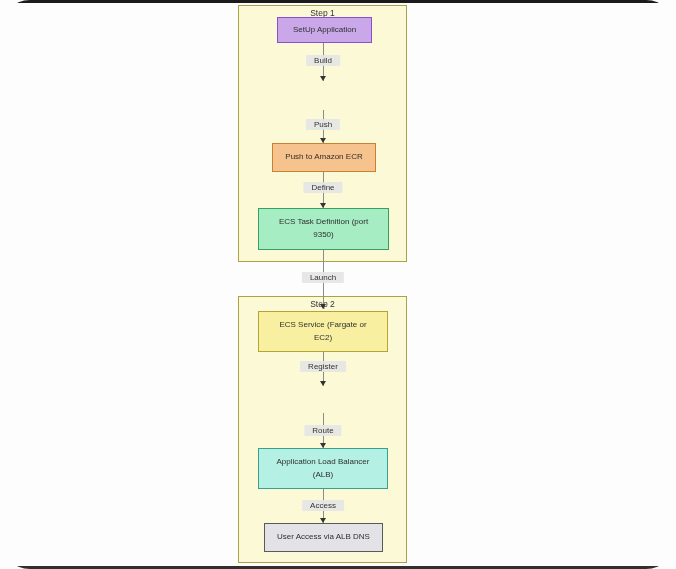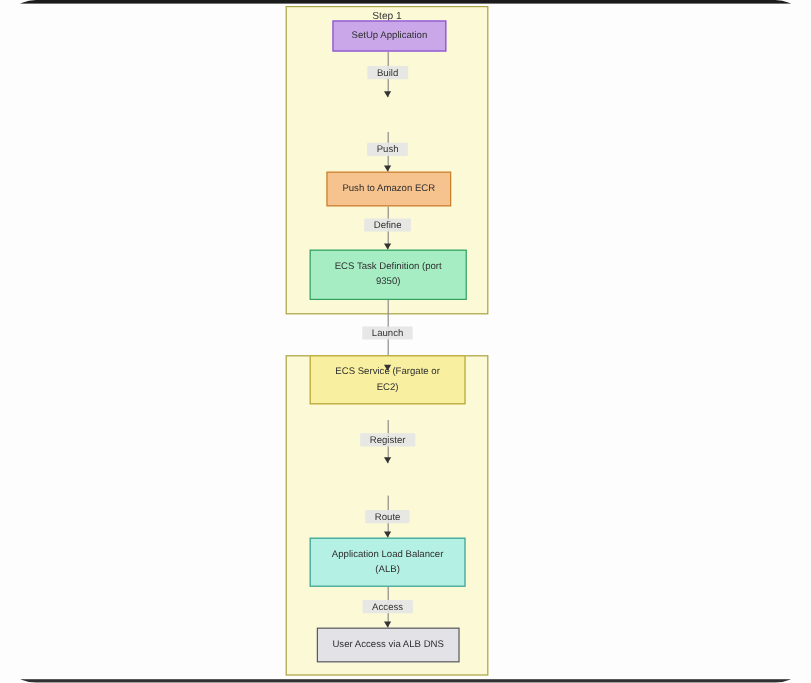--- a/index.html
+++ b/index.html
@@ -42,21 +42,21 @@
     text-align: center;
     font-size: 8px; color: #2f2f2f;
     line-height: 1.6;
     white-space: pre-line;
     z-index: 3;
   }
   .node-setup    { left: 277px; top: 17px;  width: 95px;  height: 26px; background: #c9a7e9; border: 1.5px solid #8a4fcf; }
   .node-docker   { left: 273px; top: 81px;  width: 101px; height: 29px; background: #a8cbf5; border: 1.5px solid #4a7bc9; }
   .node-ecr      { left: 272px; top: 143px; width: 104px; height: 29px; background: #f6c28d; border: 1.5px solid #c9802f; }
   .node-taskdef  { left: 258px; top: 208px; width: 131px; height: 42px; background: #a6edc3; border: 1.5px solid #35a05f; }
-  .node-service  { left: 258px; top: 296px; width: 130px; height: 41px; background: #f8f0a0; border: 1.5px solid #b3a433; }
+  .node-service  { left: 258px; top: 311px; width: 130px; height: 41px; background: #f8f0a0; border: 1.5px solid #b3a433; }
   .node-tg       { left: 263px; top: 386px; width: 119px; height: 27px; background: #f4b5d1; border: 1.5px solid #c04a7d; }
   .node-alb      { left: 258px; top: 448px; width: 130px; height: 41px; background: #b4f0e3; border: 1.5px solid #3aa08e; }
   .node-user     { left: 264px; top: 523px; width: 119px; height: 29px; background: #e3e3e7; border: 1.5px solid #5a5a5a; }
 
   .edge-line {
     position: absolute;
     left: 323px; width: 1px;
     background: #8c8c8c;
     z-index: 1;
   }

